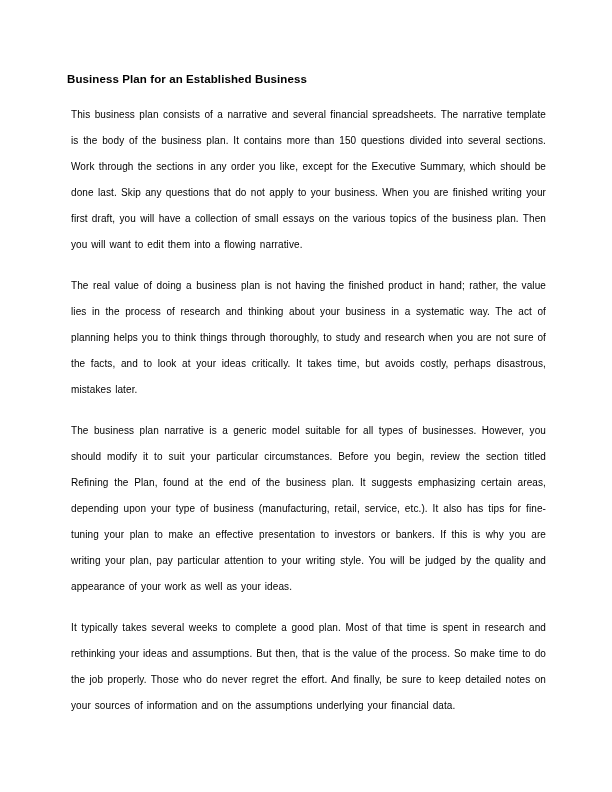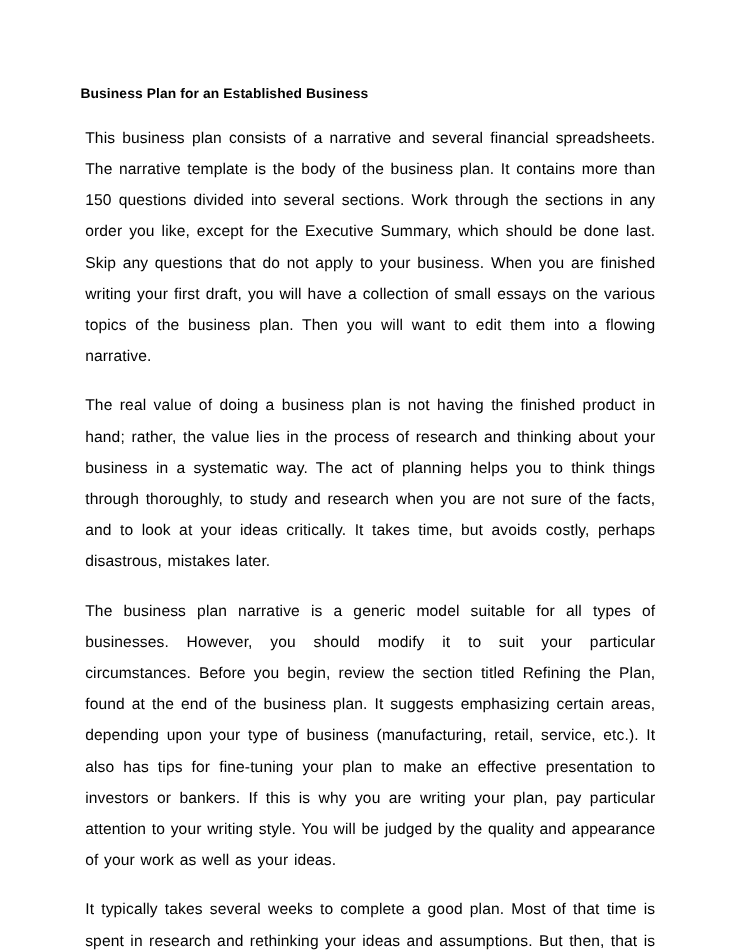--- a/index.html
+++ b/index.html
@@ -22,21 +22,21 @@
     font-size: 11.5px;
     font-weight: bold;
     line-height: 13px;
     margin: 0 0 16px 0;
     letter-spacing: 0.1px;
   }
   .doc-body {
     margin: 0;
   }
   .para {
-    font-size: 13px;
+    font-size: 10px;
     line-height: 26px;
     text-align: justify;
     margin: 12px 0 15px 0;
     padding-left: 4px;
     letter-spacing: 0.1px;
     word-spacing: 1px;
   }
 </style>
 </head>
 <body>

